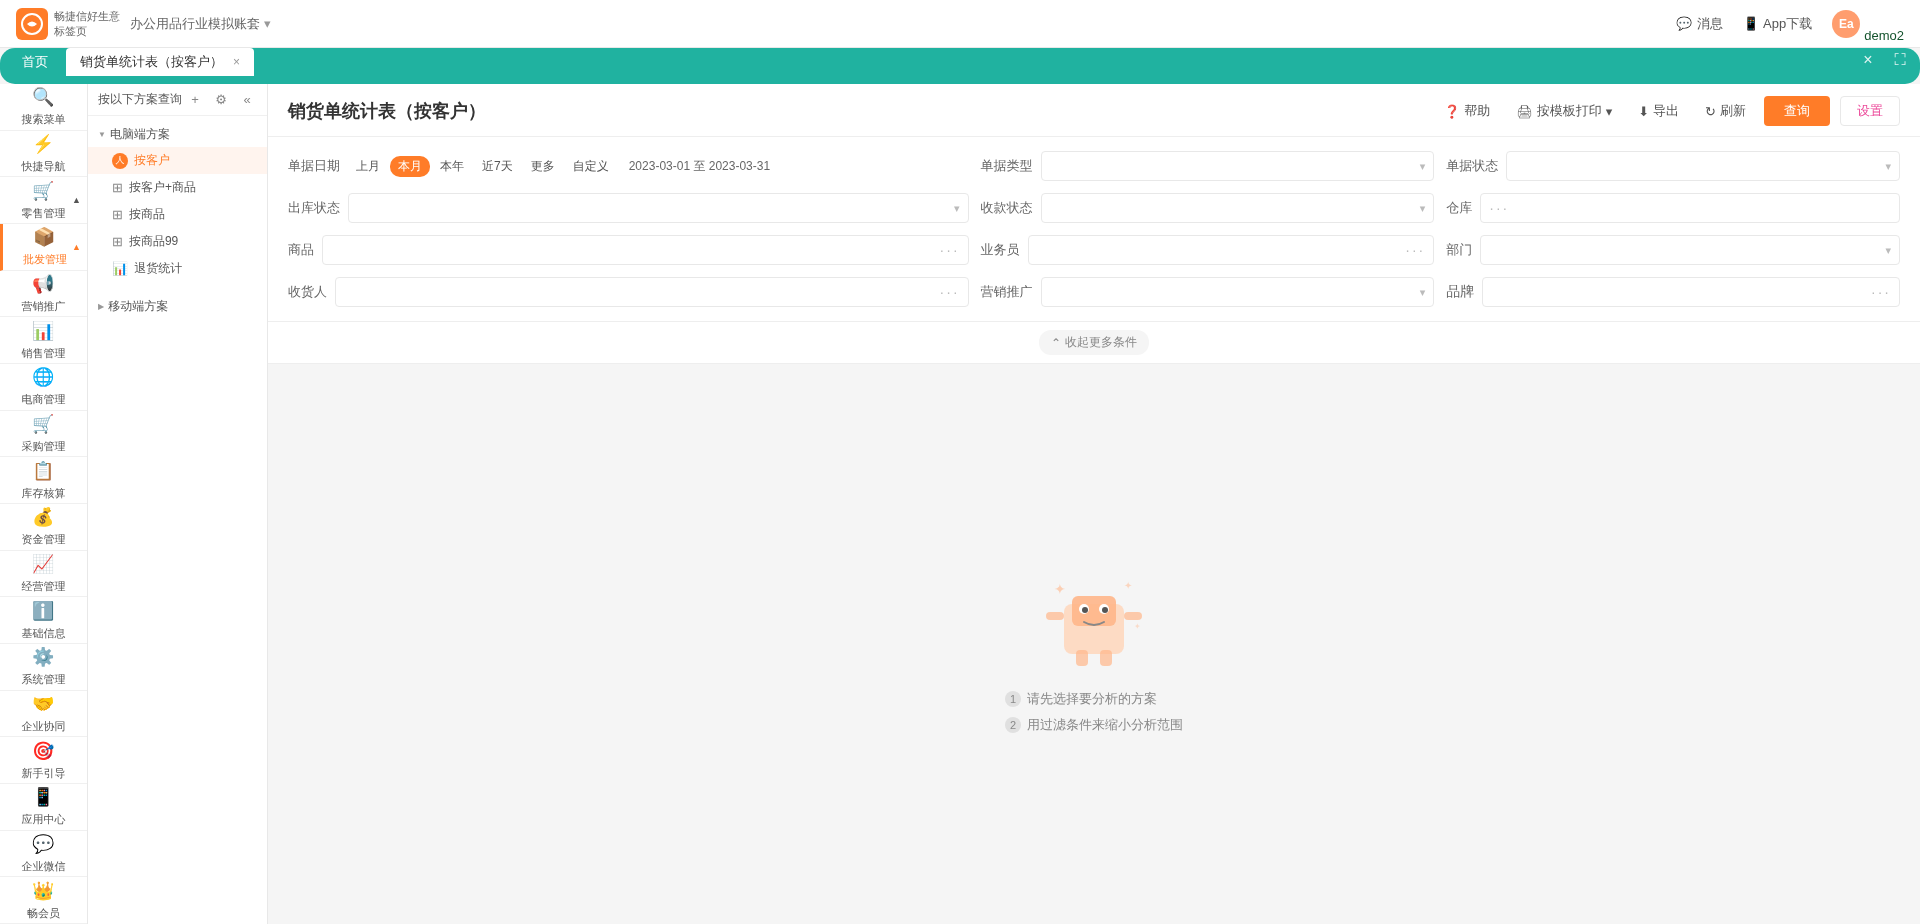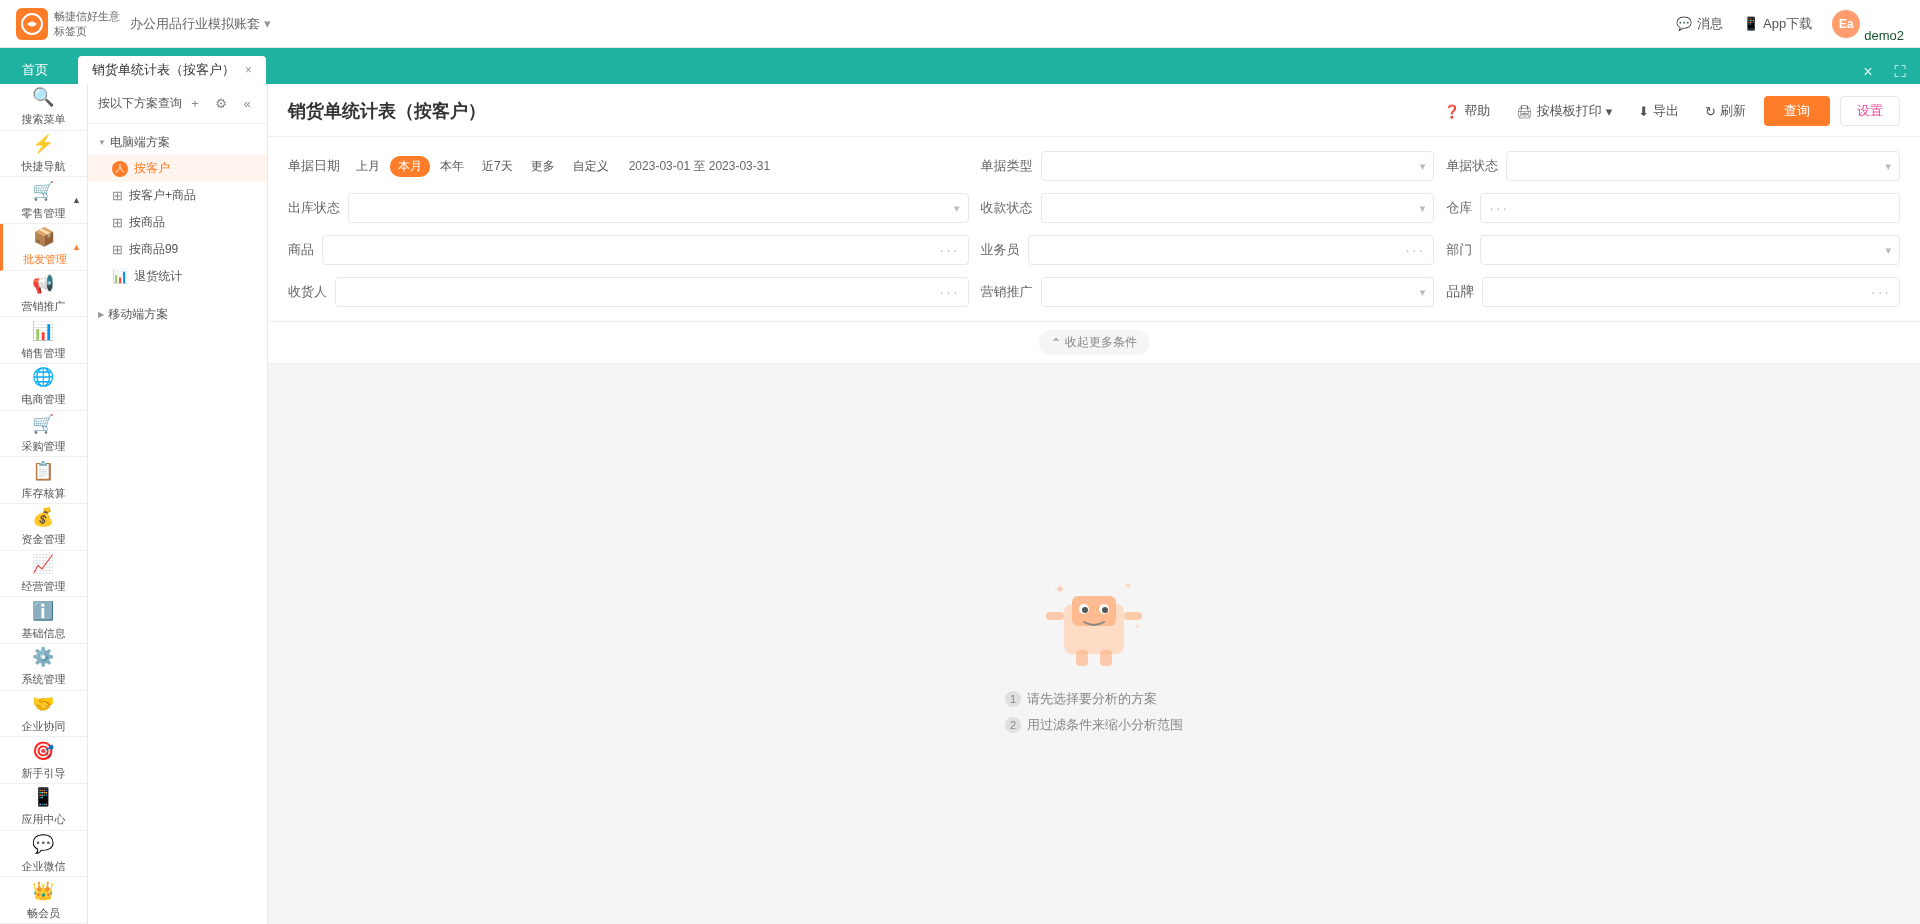--- a/index.html
+++ b/index.html
@@ -78,24 +78,25 @@
       font-size: 12px;
       font-weight: bold;
     }
     .user-name { color: #14532d; font-size: 13px; margin-top: 24px; }
 
     
     .tab-bar {
       height: 36px;
       background: #20b2a0;
       display: flex;
-      align-items: flex-end;
+      align-items: flex-start;
       padding: 0 8px;
-      gap: 16px;
+      gap: 4px;
       flex-shrink: 0;
+      border-radius: 15px;
     }
     .tab-item {
       height: 28px;
       padding: 0 14px;
       border-radius: 4px 4px 0 0;
       display: flex;
       align-items: center;
       gap: 6px;
       cursor: pointer;
       font-size: 13px;
@@ -197,21 +198,21 @@
     
     .scheme-panel {
       width: 180px;
       background: #fff;
       border-right: 1px solid #e8e8e8;
       display: flex;
       flex-direction: column;
       flex-shrink: 0;
     }
     .scheme-panel-header {
-      height: 40px;
+      height: 32px;
       display: flex;
       align-items: center;
       justify-content: space-between;
       padding: 0 10px;
       border-bottom: 1px solid #f0f0f0;
       font-size: 12px;
       color: #555;
     }
     .scheme-panel-icons {
       display: flex;

